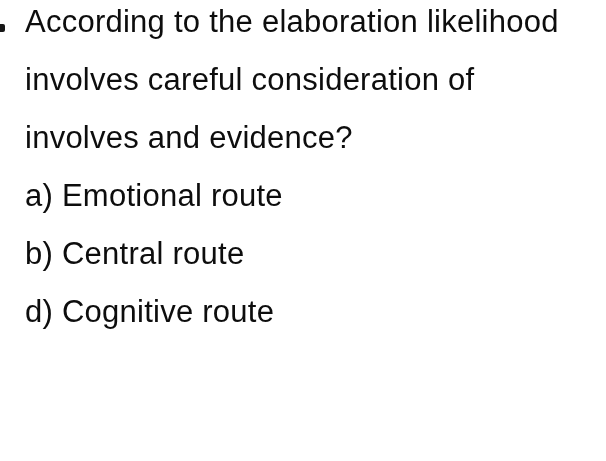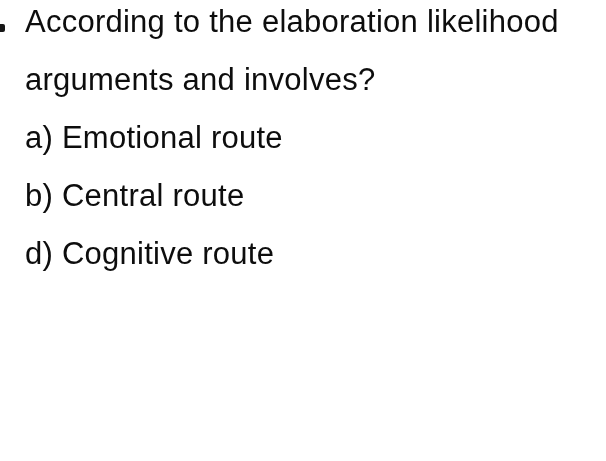--- a/index.html
+++ b/index.html
@@ -48,22 +48,23 @@
 
 <div class="page">
 
   <div class="marker-fragment"></div>
 
   <div class="text-block">
 
     <div class="line">According to the elaboration likelihood</div>
 
 
+    <div class="line">involves careful consideration of</div>
 
-    <div class="line">arguments and involves?</div>
+    <div class="line">involves and evidence?</div>
 
     <div class="line">a) Emotional route</div>
 
     <div class="line">b) Central route</div>
 
 
     <div class="line">d) Cognitive route</div>
 
   </div>
 </div>

